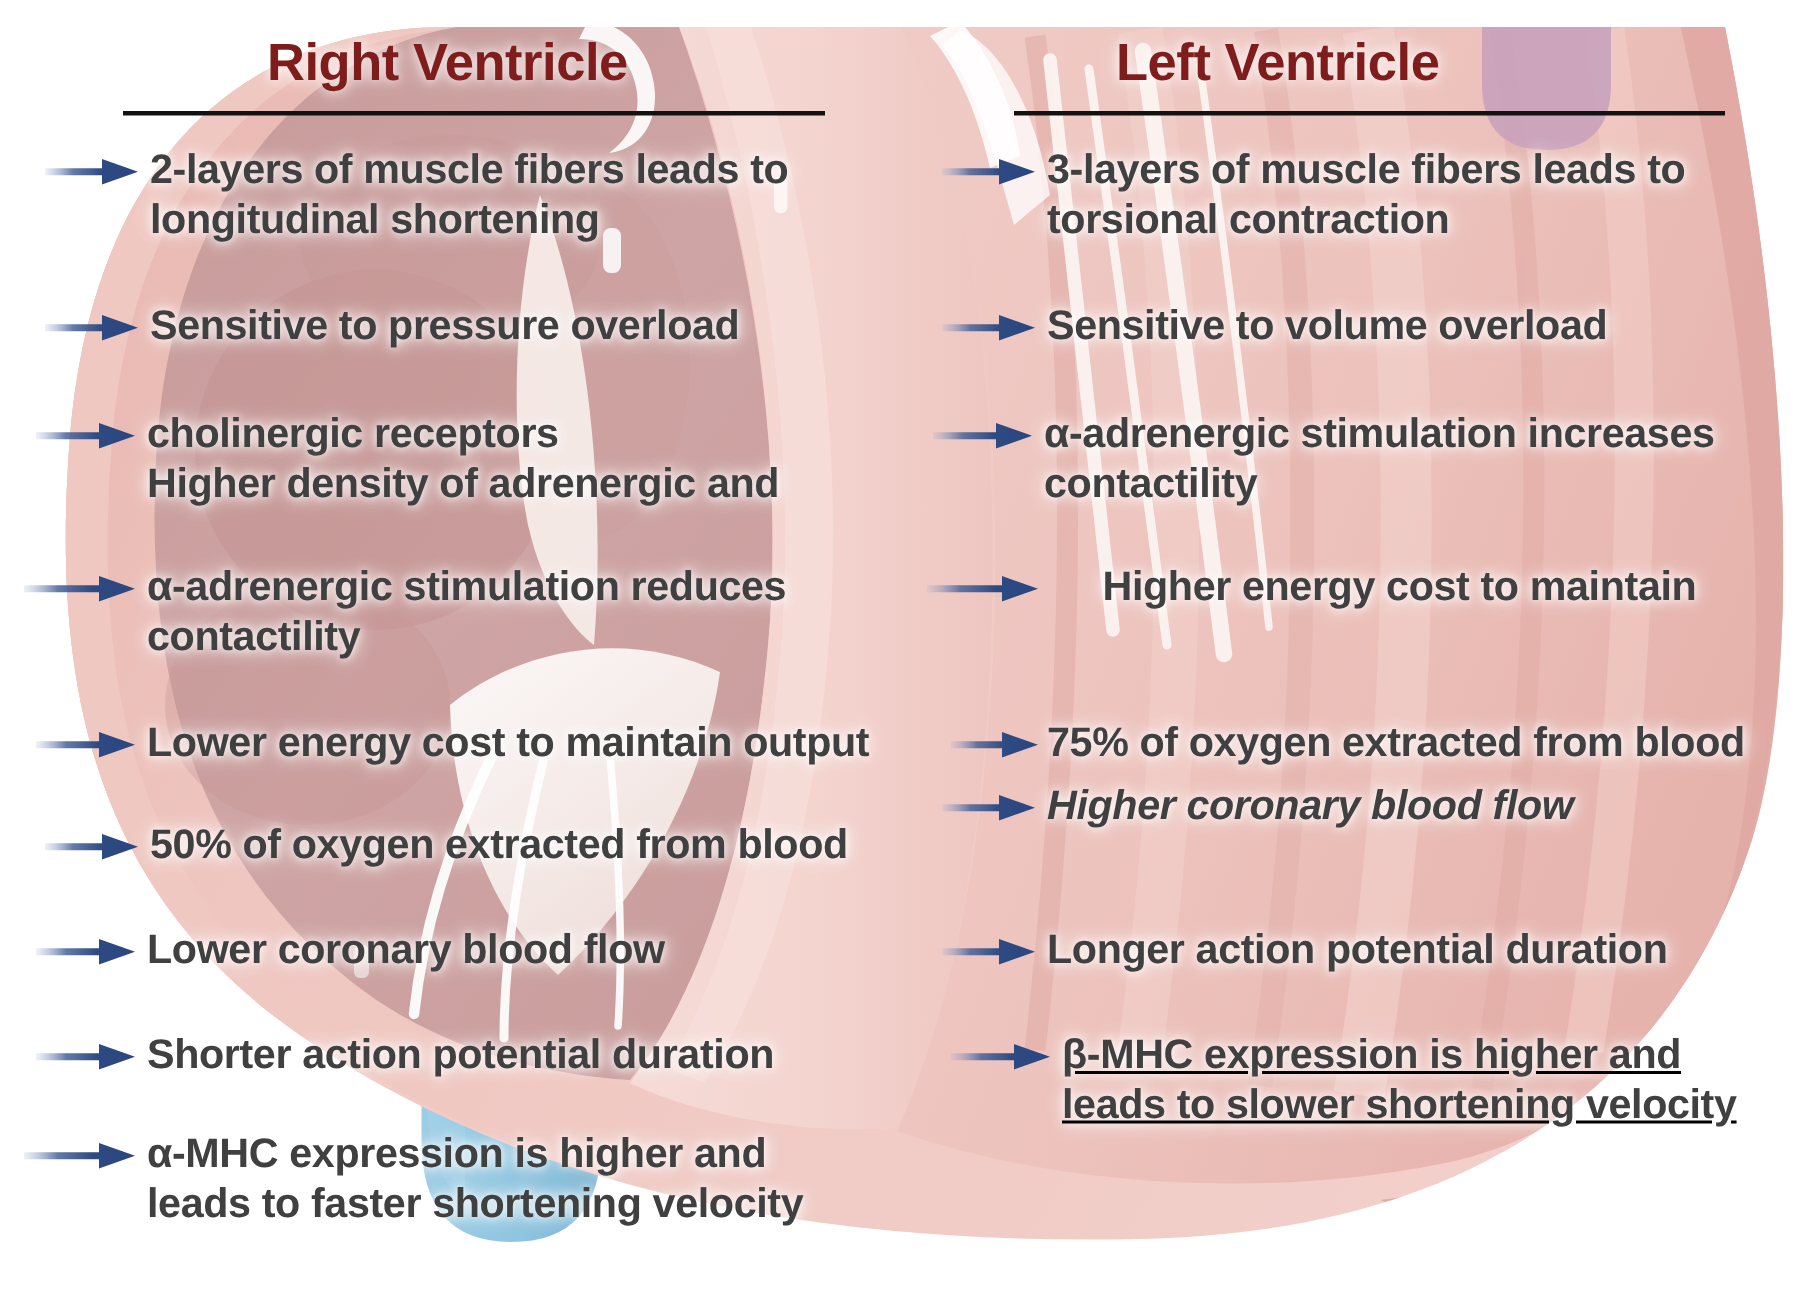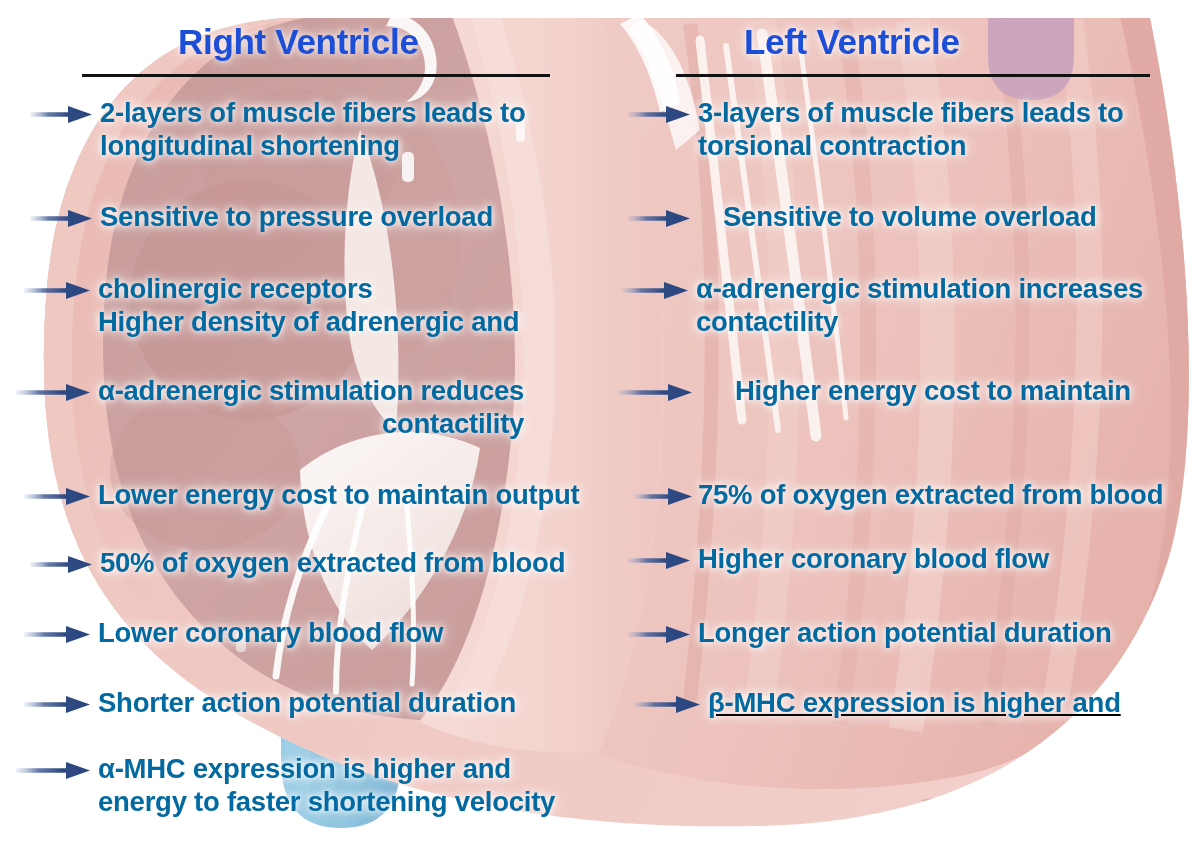--- a/index.html
+++ b/index.html
@@ -19,21 +19,21 @@
   #overlay{position:absolute;inset:0;width:1200px;height:860px;}
 
   .col{position:absolute;top:0;}
   .col-right{left:0;width:640px;}
   .col-left{left:620px;width:580px;}
 
   .heading{
     position:absolute;
     font-size:35px;
     font-weight:bold;
-    color:#1d4ed8;
+    color:#7f1d1d;
     letter-spacing:-0.3px;
     white-space:nowrap;
     text-shadow:0 0 7px rgba(255,255,255,.85),0 0 14px rgba(255,255,255,.7);
   }
   .rule{
     position:absolute;
     height:3px;
     background:#121212;
   }
 
@@ -46,21 +46,21 @@
     position:relative;
     flex:0 0 auto;
     margin-top:9px;
     height:19px;
   }
   .arrow svg{display:block;}
   .btext{
     font-size:27.5px;
     font-weight:bold;
     line-height:1.20;
-    color:#0369a1;
+    color:#404040;
     letter-spacing:-0.25px;
     text-shadow:
       0 0 6px rgba(255,255,255,.92),
       0 0 11px rgba(255,255,255,.80),
       0 0 18px rgba(255,255,255,.55);
   }
   .btext span{display:block;}
 </style>
 </head>
 <body>
@@ -244,21 +244,21 @@
           <span>Higher density of adrenergic and</span>
         </span>
       </div>
 
       <div class="bullet" style="left:16px;top:374px;width:610px;">
         <span class="arrow">
           <svg width="74" height="19" viewBox="0 0 74 19">
               <path d="M0 7.2 H50 V1 L74 9.5 L50 18 V11.8 H0 Z" fill="url(#gArrow)"></path>
             </svg>
         </span>
-        <span class="btext" style="margin-left:8px;text-align:right;">
+        <span class="btext" style="margin-left:8px;">
           <span>α-adrenergic stimulation reduces</span>
           <span>contactility</span>
         </span>
       </div>
 
       <div class="bullet" style="left:24px;top:478px;width:620px;">
         <span class="arrow">
           <svg width="66" height="19" viewBox="0 0 66 19">
               <path d="M0 7.2 H42 V1 L66 9.5 L42 18 V11.8 H0 Z" fill="url(#gArrow)"></path>
             </svg>
@@ -302,42 +302,42 @@
       </div>
 
       <div class="bullet" style="left:16px;top:752px;width:610px;">
         <span class="arrow">
           <svg width="74" height="19" viewBox="0 0 74 19">
               <path d="M0 7.2 H50 V1 L74 9.5 L50 18 V11.8 H0 Z" fill="url(#gArrow)"></path>
             </svg>
         </span>
         <span class="btext" style="margin-left:8px;">
           <span>α-MHC expression is higher and</span>
-          <span>energy to faster shortening velocity</span>
+          <span>leads to faster shortening velocity</span>
         </span>
       </div>
     </div>
 
     <div class="col col-left">
       <div class="heading" style="left:124px;top:22px;">Left Ventricle</div>
       <div class="rule" style="left:56px;top:74px;width:474px;"></div>
 
       <div class="bullet" style="left:8px;top:96px;width:572px;">
         <span class="arrow">
           <svg width="62" height="19" viewBox="0 0 62 19">
               <path d="M0 7.2 H38 V1 L62 9.5 L38 18 V11.8 H0 Z" fill="url(#gArrow)"></path>
             </svg>
         </span>
         <span class="btext" style="margin-left:8px;">
           <span>3-layers of muscle fibers leads to</span>
           <span>torsional contraction</span>
         </span>
       </div>
 
-      <div class="bullet" style="left:8px;top:200px;width:572px;gap:25px;">
+      <div class="bullet" style="left:8px;top:200px;width:572px;">
         <span class="arrow">
           <svg width="62" height="19" viewBox="0 0 62 19">
               <path d="M0 7.2 H38 V1 L62 9.5 L38 18 V11.8 H0 Z" fill="url(#gArrow)"></path>
             </svg>
         </span>
         <span class="btext" style="margin-left:8px;">
           <span>Sensitive to volume overload</span>
         </span>
       </div>
 
@@ -368,21 +368,21 @@
         <span class="arrow">
           <svg width="58" height="19" viewBox="0 0 58 19">
               <path d="M0 7.2 H34 V1 L58 9.5 L34 18 V11.8 H0 Z" fill="url(#gArrow)"></path>
             </svg>
         </span>
         <span class="btext" style="margin-left:6px;">
           <span>75% of oxygen extracted from blood</span>
         </span>
       </div>
 
-      <div class="bullet" style="left:8px;top:542px;width:572px;">
+      <div class="bullet" style="left:8px;top:520px;width:572px;font-style:italic;">
         <span class="arrow">
           <svg width="62" height="19" viewBox="0 0 62 19">
               <path d="M0 7.2 H38 V1 L62 9.5 L38 18 V11.8 H0 Z" fill="url(#gArrow)"></path>
             </svg>
         </span>
         <span class="btext" style="margin-left:8px;">
           <span>Higher coronary blood flow</span>
         </span>
       </div>
 
@@ -398,18 +398,19 @@
       </div>
 
       <div class="bullet" style="left:14px;top:686px;width:578px;text-decoration:underline;">
         <span class="arrow">
           <svg width="66" height="19" viewBox="0 0 66 19">
               <path d="M0 7.2 H42 V1 L66 9.5 L42 18 V11.8 H0 Z" fill="url(#gArrow)"></path>
             </svg>
         </span>
         <span class="btext" style="margin-left:8px;">
           <span>β-MHC expression is higher and</span>
+          <span>leads to slower shortening velocity</span>
         </span>
       </div>
     </div>
 
   </div>
 </div>
 
 </body></html>

